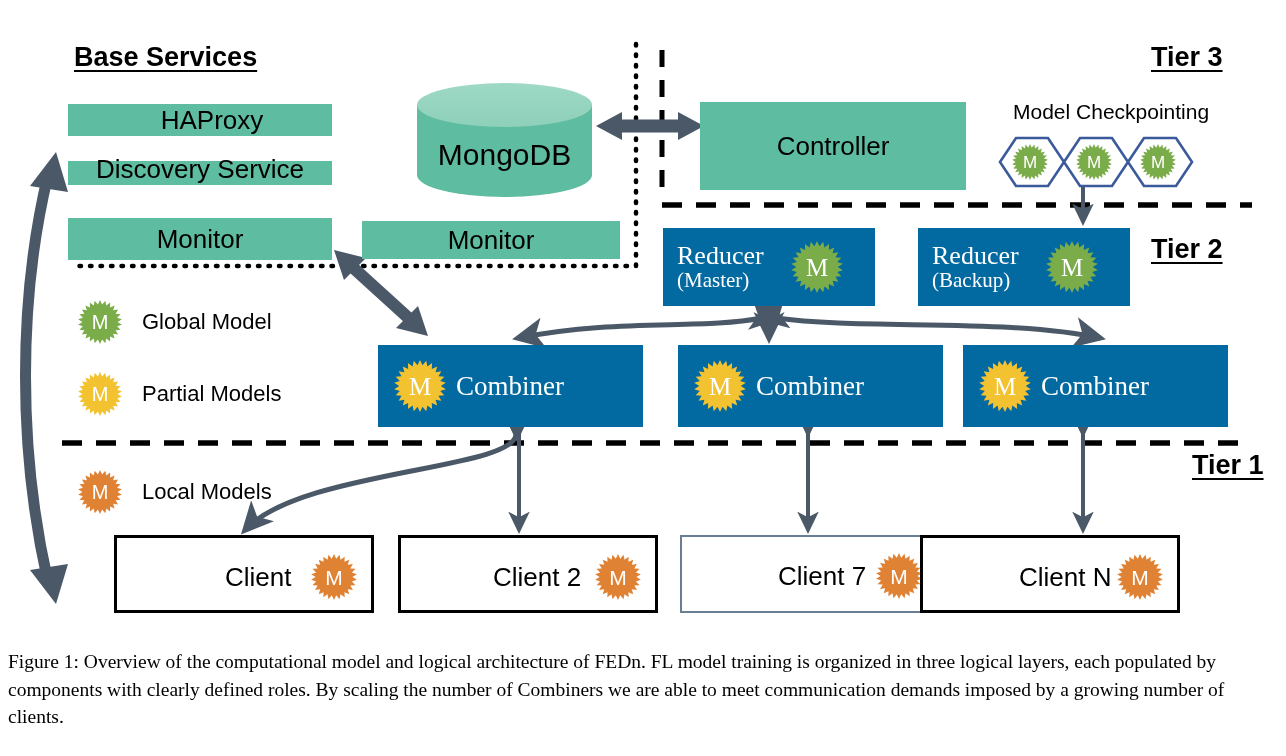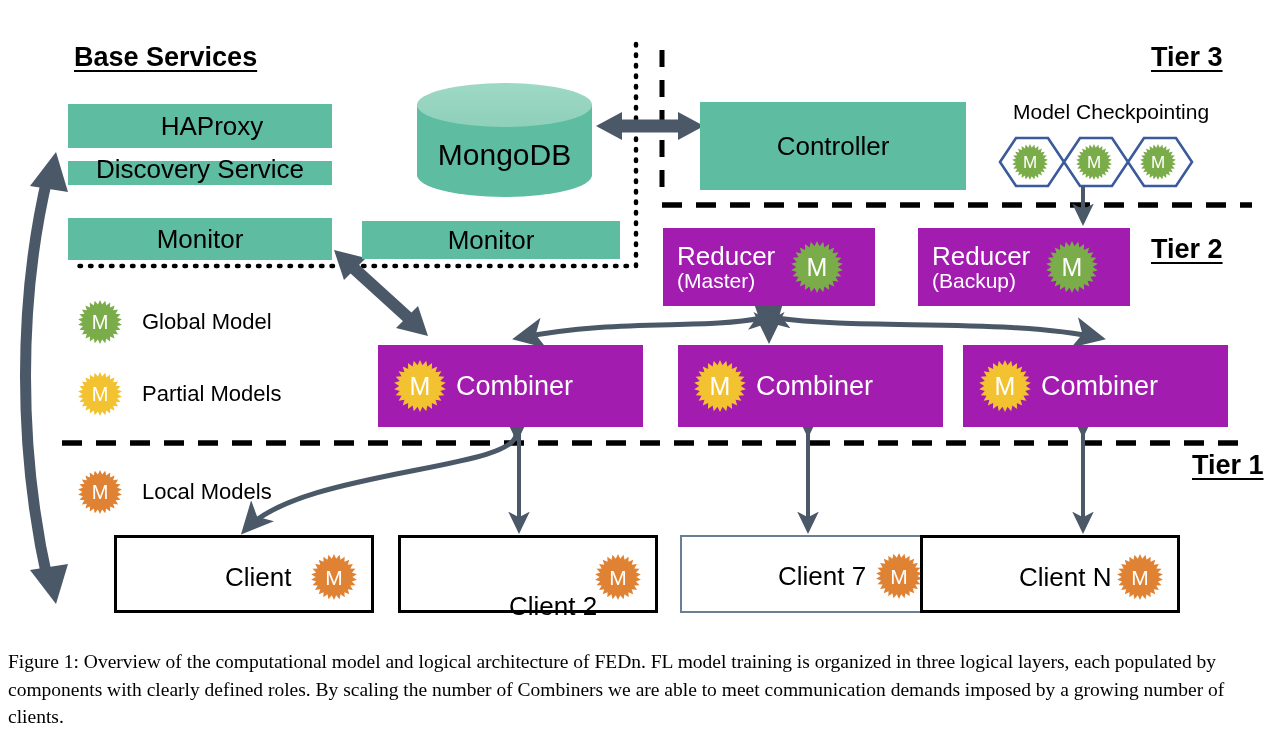--- a/index.html
+++ b/index.html
@@ -53,22 +53,23 @@
     white-space: nowrap;
   }
   
   .teal-box {
     background: #5ebca0;
     color: #000;
     font-size: 26px;
   }
   
   .blue-box {
-    background: #a21caf;
+    background: #0369a1;
     color: #ffffff;
+    font-family: Liberation Serif, serif;
   }
   .reducer-box {
     font-size: 26px;
     justify-content: flex-start;
     padding-left: 14px;
   }
   .reducer-text {
     display: flex;
     flex-direction: column;
     line-height: 1.02;
@@ -233,21 +234,21 @@
     </g>
   </svg>
 
   <div class="heading" style="left:74px; top:42px;">Base Services</div>
   <div class="heading" style="left:1151px; top:42px;">Tier 3</div>
   <div class="heading" style="left:1151px; top:234px;">Tier 2</div>
   <div class="heading" style="left:1151px; top:450px;margin-left:41px;">Tier 1</div>
 
   <div class="plain-label" style="left:1013px; top:100px;">Model Checkpointing</div>
 
-  <div class="node teal-box" style="left:68px; top:104px; width:264px; height:44px;padding-left:24px;">
+  <div class="node teal-box" style="left:68px; top:104px; width:264px; height:32px;padding-left:24px;">
     <span>HAProxy</span>
   </div>
   <div class="node teal-box" style="left:68px; top:161px; width:264px; height:24px;align-items:flex-end;">
     <span>Discovery Service</span>
   </div>
   <div class="node teal-box" style="left:68px; top:218px; width:264px; height:42px;">
     <span>Monitor</span>
   </div>
   <div class="node teal-box" style="left:362px; top:221px; width:258px; height:38px;">
     <span>Monitor</span>
@@ -346,21 +347,21 @@
 
   <div class="node client-box" style="left:114px; top:535px; width:260px; height:78px;">
     <span class="client-label" style="left:108px; top:24px;">Client</span>
     <span class="burst" style="position: absolute; left: 194px; top: 16px; width: 46px; height: 46px; font-size: 21px; color: rgb(255, 255, 255);">
       <span class="ray" style="background: rgb(224, 130, 52); clip-path: polygon(50% 0%, 54.82% 10.29%, 61.97% 1.45%, 64.18% 12.6%, 73.24% 5.73%, 72.72% 17.08%, 83.16% 12.57%, 79.94% 23.48%, 91.15% 21.6%, 85.42% 31.41%, 96.75% 32.27%, 88.84% 40.43%, 99.64% 43.97%, 90% 50%, 99.64% 56.03%, 88.84% 59.57%, 96.75% 67.73%, 85.42% 68.59%, 91.15% 78.4%, 79.94% 76.52%, 83.16% 87.43%, 72.72% 82.92%, 73.24% 94.27%, 64.18% 87.4%, 61.97% 98.55%, 54.82% 89.71%, 50% 100%, 45.18% 89.71%, 38.03% 98.55%, 35.82% 87.4%, 26.76% 94.27%, 27.28% 82.92%, 16.84% 87.43%, 20.06% 76.52%, 8.85% 78.4%, 14.58% 68.59%, 3.25% 67.73%, 11.16% 59.57%, 0.36% 56.03%, 10% 50%, 0.36% 43.97%, 11.16% 40.43%, 3.25% 32.27%, 14.58% 31.41%, 8.85% 21.6%, 20.06% 23.48%, 16.84% 12.57%, 27.28% 17.08%, 26.76% 5.73%, 35.82% 12.6%, 38.03% 1.45%, 45.18% 10.29%);"></span>
       <span class="letter">M</span>
     </span>
   </div>
 
   <div class="node client-box" style="left:398px; top:535px; width:260px; height:78px;">
-    <span class="client-label" style="left:108px; top:24px;margin-top:29px;">Client 2</span>
+    <span class="client-label" style="left:92px; top:24px;">Client 2</span>
     <span class="burst" style="position: absolute; left: 194px; top: 16px; width: 46px; height: 46px; font-size: 21px; color: rgb(255, 255, 255);">
       <span class="ray" style="background: rgb(224, 130, 52); clip-path: polygon(50% 0%, 54.82% 10.29%, 61.97% 1.45%, 64.18% 12.6%, 73.24% 5.73%, 72.72% 17.08%, 83.16% 12.57%, 79.94% 23.48%, 91.15% 21.6%, 85.42% 31.41%, 96.75% 32.27%, 88.84% 40.43%, 99.64% 43.97%, 90% 50%, 99.64% 56.03%, 88.84% 59.57%, 96.75% 67.73%, 85.42% 68.59%, 91.15% 78.4%, 79.94% 76.52%, 83.16% 87.43%, 72.72% 82.92%, 73.24% 94.27%, 64.18% 87.4%, 61.97% 98.55%, 54.82% 89.71%, 50% 100%, 45.18% 89.71%, 38.03% 98.55%, 35.82% 87.4%, 26.76% 94.27%, 27.28% 82.92%, 16.84% 87.43%, 20.06% 76.52%, 8.85% 78.4%, 14.58% 68.59%, 3.25% 67.73%, 11.16% 59.57%, 0.36% 56.03%, 10% 50%, 0.36% 43.97%, 11.16% 40.43%, 3.25% 32.27%, 14.58% 31.41%, 8.85% 21.6%, 20.06% 23.48%, 16.84% 12.57%, 27.28% 17.08%, 26.76% 5.73%, 35.82% 12.6%, 38.03% 1.45%, 45.18% 10.29%);"></span>
       <span class="letter">M</span>
     </span>
   </div>
 
   <div class="node client-box soft" style="left:680px; top:535px; width:260px; height:78px;">
     <span class="client-label" style="left:96px; top:24px;">Client 7</span>
     <span class="burst" style="position: absolute; left: 194px; top: 16px; width: 46px; height: 46px; font-size: 21px; color: rgb(255, 255, 255);">
       <span class="ray" style="background: rgb(224, 130, 52); clip-path: polygon(50% 0%, 54.82% 10.29%, 61.97% 1.45%, 64.18% 12.6%, 73.24% 5.73%, 72.72% 17.08%, 83.16% 12.57%, 79.94% 23.48%, 91.15% 21.6%, 85.42% 31.41%, 96.75% 32.27%, 88.84% 40.43%, 99.64% 43.97%, 90% 50%, 99.64% 56.03%, 88.84% 59.57%, 96.75% 67.73%, 85.42% 68.59%, 91.15% 78.4%, 79.94% 76.52%, 83.16% 87.43%, 72.72% 82.92%, 73.24% 94.27%, 64.18% 87.4%, 61.97% 98.55%, 54.82% 89.71%, 50% 100%, 45.18% 89.71%, 38.03% 98.55%, 35.82% 87.4%, 26.76% 94.27%, 27.28% 82.92%, 16.84% 87.43%, 20.06% 76.52%, 8.85% 78.4%, 14.58% 68.59%, 3.25% 67.73%, 11.16% 59.57%, 0.36% 56.03%, 10% 50%, 0.36% 43.97%, 11.16% 40.43%, 3.25% 32.27%, 14.58% 31.41%, 8.85% 21.6%, 20.06% 23.48%, 16.84% 12.57%, 27.28% 17.08%, 26.76% 5.73%, 35.82% 12.6%, 38.03% 1.45%, 45.18% 10.29%);"></span>

